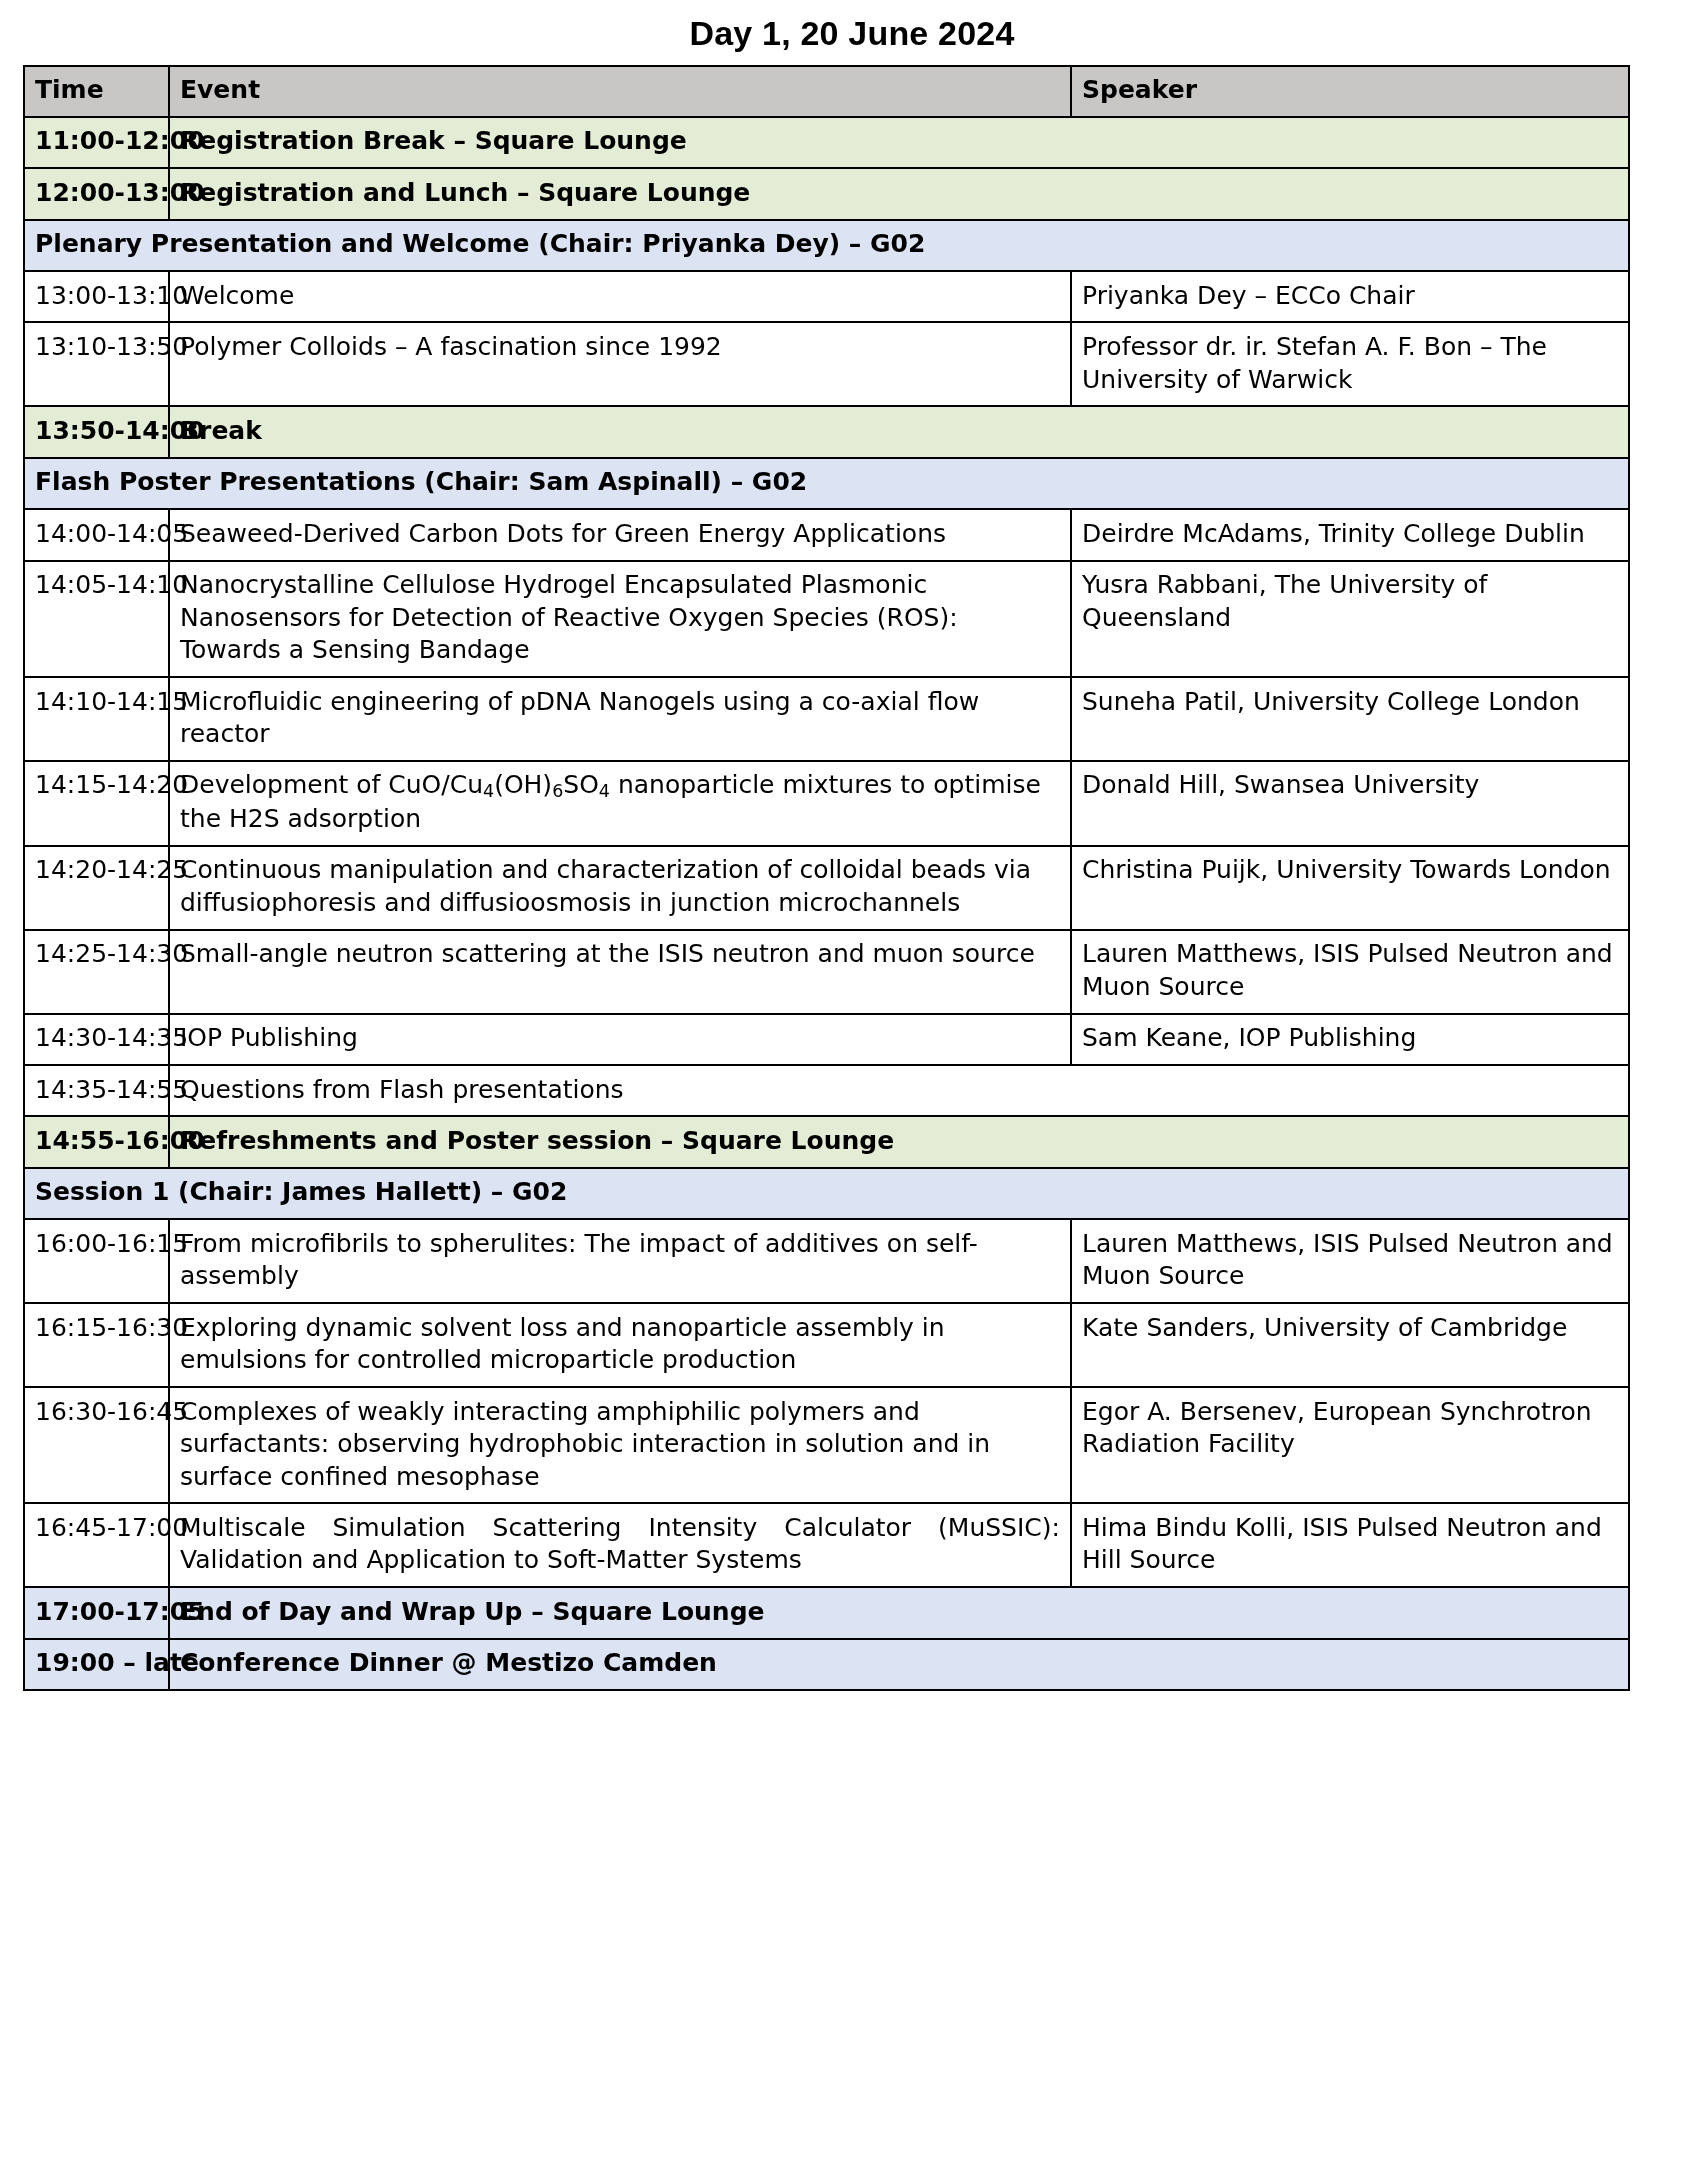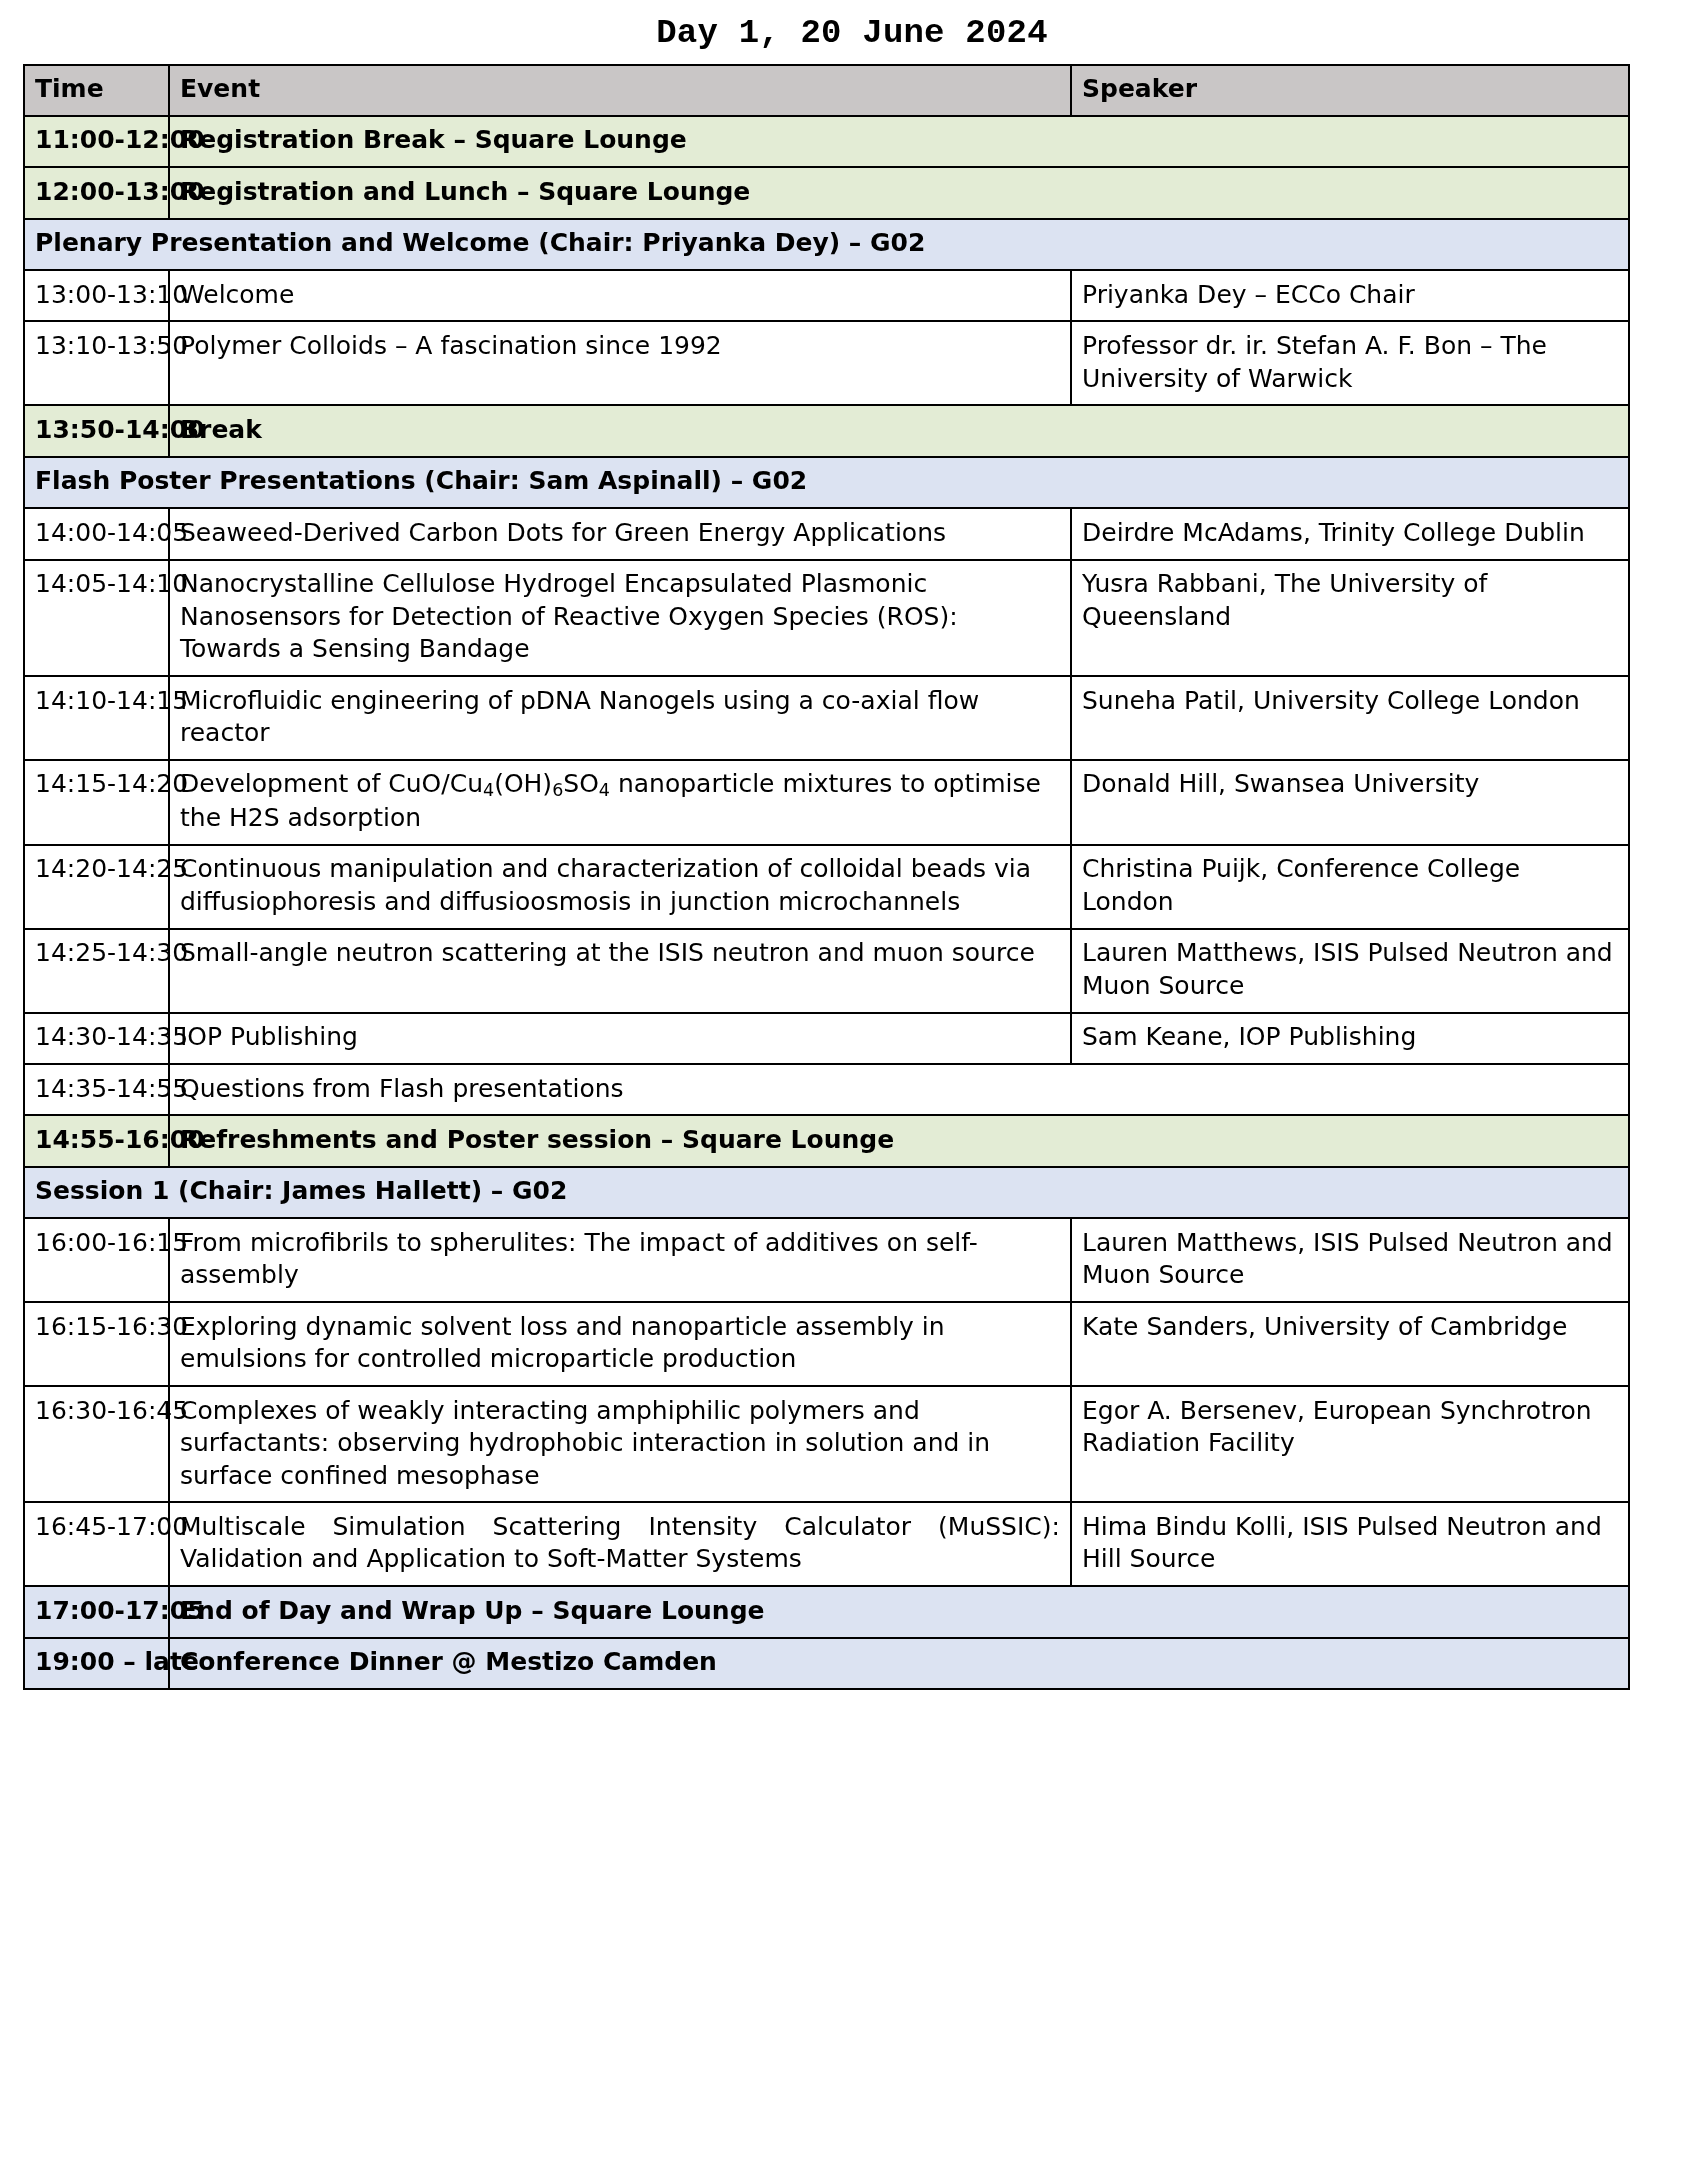--- a/index.html
+++ b/index.html
@@ -22,21 +22,21 @@
     position: relative;
   }
 
   .doc-title {
     text-align: center;
     font-size: 34px;
     font-weight: bold;
     letter-spacing: 0.2px;
     padding-top: 13.5px;
     padding-bottom: 12px;
-    font-family: Liberation Mono, monospace;
+    font-family: Liberation Sans, sans-serif;
     padding-left: 20px;
   }
 
   table.schedule {
     border-collapse: collapse;
     table-layout: fixed;
     margin-left: 23px;
     width: 1606px;
     font-family: "DejaVu Sans", sans-serif;
   }
@@ -162,21 +162,21 @@
           <td>Suneha Patil, University College London</td>
         </tr>
         <tr class="plain">
           <td class="time-cell">14:15-14:20</td>
           <td>Development of CuO/Cu<sub>4</sub>(OH)<sub>6</sub>SO<sub>4</sub> nanoparticle mixtures to optimise the H2S adsorption</td>
           <td>Donald Hill, Swansea University</td>
         </tr>
         <tr class="plain">
           <td class="time-cell">14:20-14:25</td>
           <td>Continuous manipulation and characterization of colloidal beads via diffusiophoresis and diffusioosmosis in junction microchannels</td>
-          <td>Christina Puijk, Conference College London</td>
+          <td>Christina Puijk, University Towards London</td>
         </tr>
         <tr class="plain">
           <td class="time-cell">14:25-14:30</td>
           <td>Small-angle neutron scattering at the ISIS neutron and muon source</td>
           <td>Lauren Matthews, ISIS Pulsed Neutron and Muon Source</td>
         </tr>
         <tr class="plain">
           <td class="time-cell">14:30-14:35</td>
           <td>IOP Publishing</td>
           <td>Sam Keane, IOP Publishing</td>

